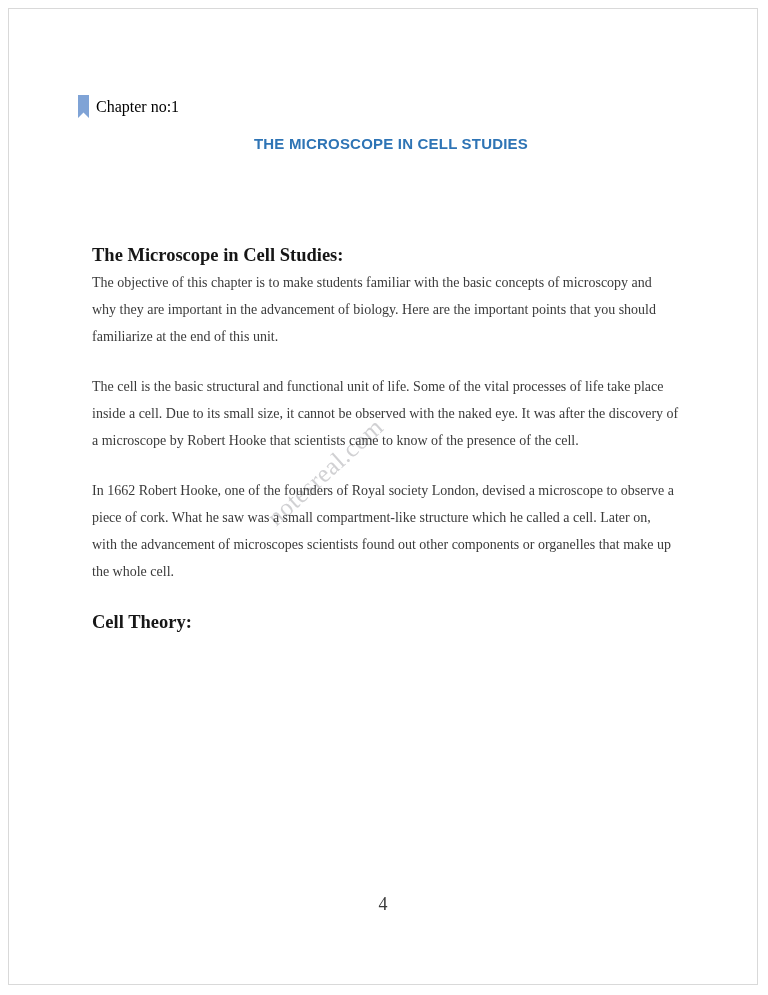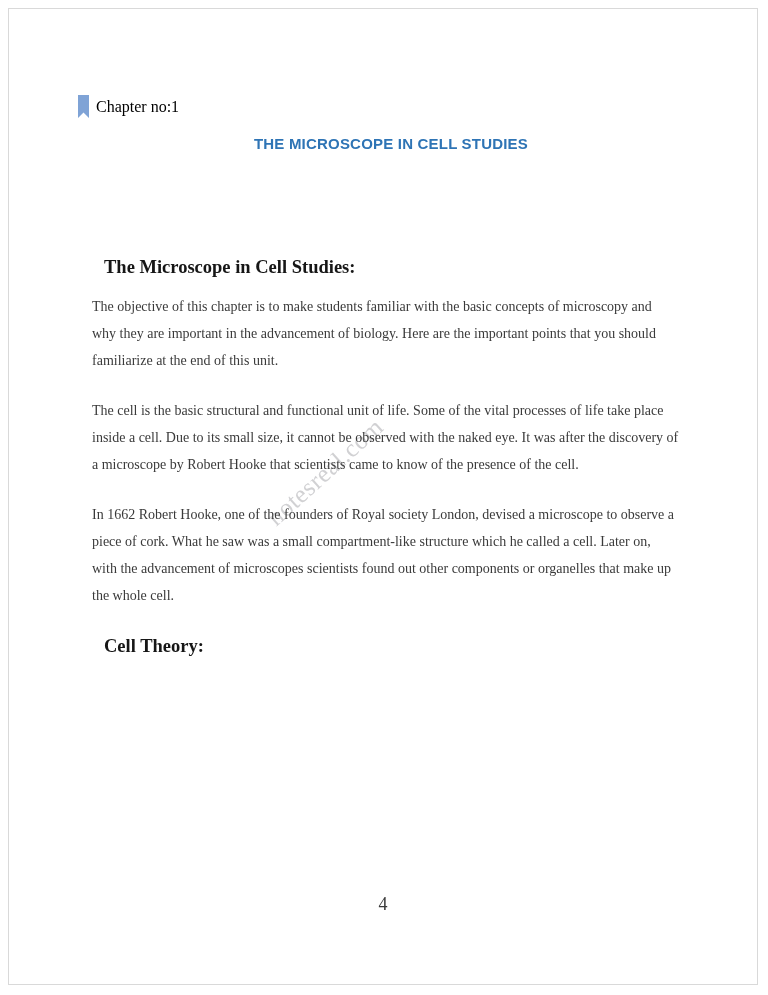--- a/index.html
+++ b/index.html
@@ -94,21 +94,21 @@
   .section:last-child {
     margin-bottom: 0;
   }
 
   .section-heading {
     font-family: "Liberation Serif", serif;
     font-weight: bold;
     font-size: 18.5px;
     color: #161616;
     line-height: 28px;
-    margin: 12px;
+    margin: 0;
   }
   .section-body {
     font-family: "Liberation Serif", serif;
     font-size: 14px;
     color: #3a3a3a;
     line-height: 27px;
     margin: 0;
     text-align: left;
   }
 

